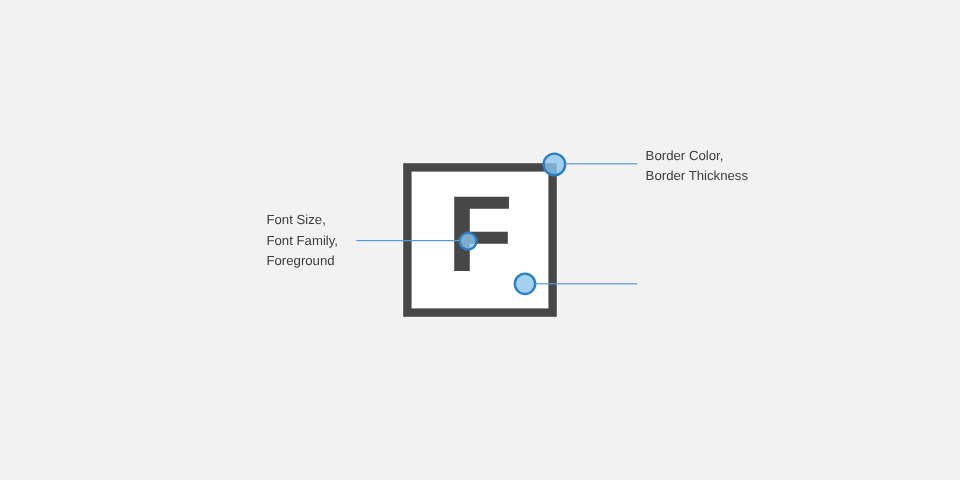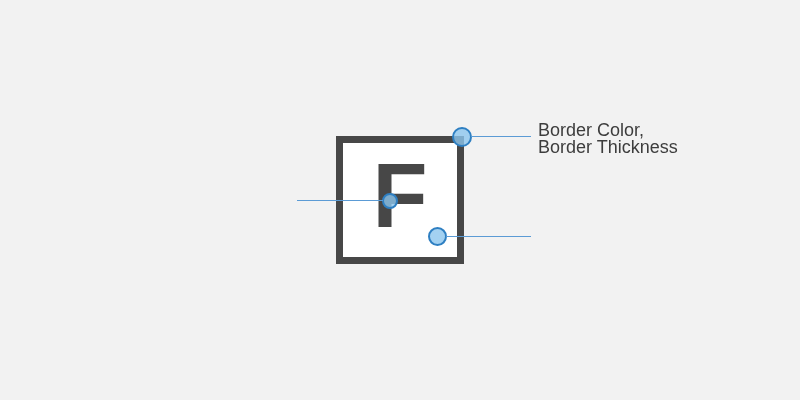--- a/index.html
+++ b/index.html
@@ -81,21 +81,21 @@
       width: 86px;
     }
     .line-background {
       left: 446px;
       top: 236px;
       width: 85px;
     }
     
     .label {
       position: absolute;
-      font-size: 18px;
+      font-size: 11px;
       line-height: 17px;
       color: #3d3d3d;
       white-space: pre-line;
     }
     .label-border {
       left: 538px;
       top: 122px;
     }
     .label-font {
       left: 222px;
@@ -118,14 +118,17 @@
   <div class="marker marker-border"></div>
   <div class="marker marker-font"></div>
   <div class="marker marker-background"></div>
 
   <div class="line line-border"></div>
   <div class="line line-font"></div>
   <div class="line line-background"></div>
 
   <div class="label label-border">Border Color,
 Border Thickness</div>
+  <div class="label label-font">Font Size,
+Font Family,
+Foreground</div>
 
 </div>
 
 </body></html>

